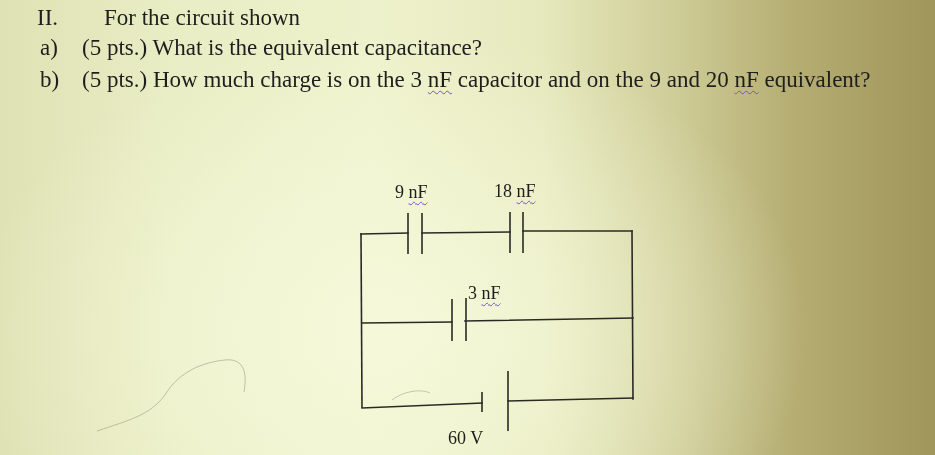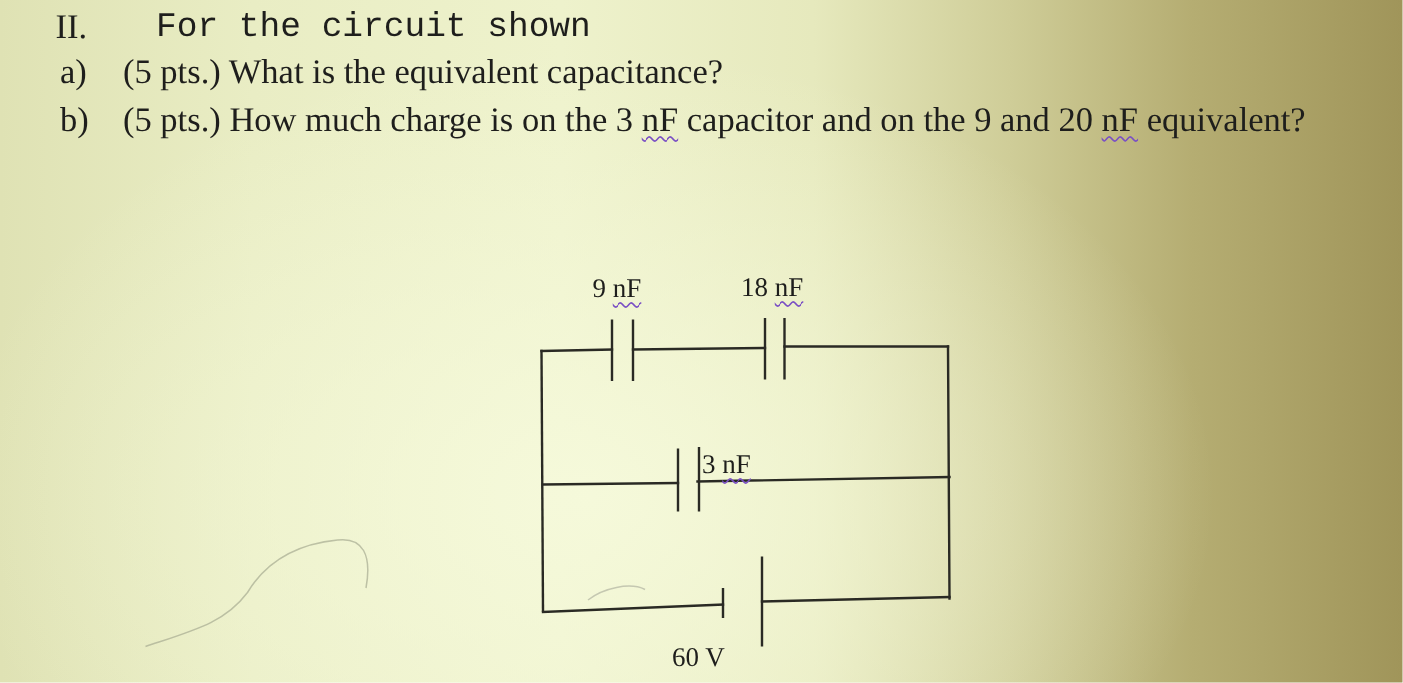--- a/index.html
+++ b/index.html
@@ -21,21 +21,21 @@
   .label { position: absolute; font-size: 18px; line-height: 20px; white-space: nowrap; }
   svg.circuit { position: absolute; left: 0; top: 0; }
 </style>
 </head>
 <body>
 
 <div class="page">
 
   <div class="line" style="left:37px; top:6px;">
     <span>II.</span>
-    <span style="position:absolute; left:67px;font-family:Liberation Mono, monospace;">For the circuit shown</span>
+    <span style="position:absolute; left:67px;">For the circuit shown</span>
   </div>
 
   <div class="line" style="left:40px; top:36px;">
     <span>a)</span>
     <span style="position:absolute; left:42px;">
       <span>(5 pts.)</span>
       <span>What is the equivalent capacitance?</span>
     </span>
   </div>
 
@@ -94,20 +94,20 @@
   </svg>
 
   <div class="label" style="left:395px; top:182px;">
     <span>9</span>
     <span class="sq">nF</span>
   </div>
   <div class="label" style="left:494px; top:181px;">
     <span>18</span>
     <span class="sq">nF</span>
   </div>
-  <div class="label" style="left:468px; top:299px;">
+  <div class="label" style="left:468px; top:283px;">
     <span>3</span>
     <span class="sq">nF</span>
   </div>
 
   <div class="label" style="left:448px; top:428px;">60 V</div>
 
 </div>
 
 </body></html>

